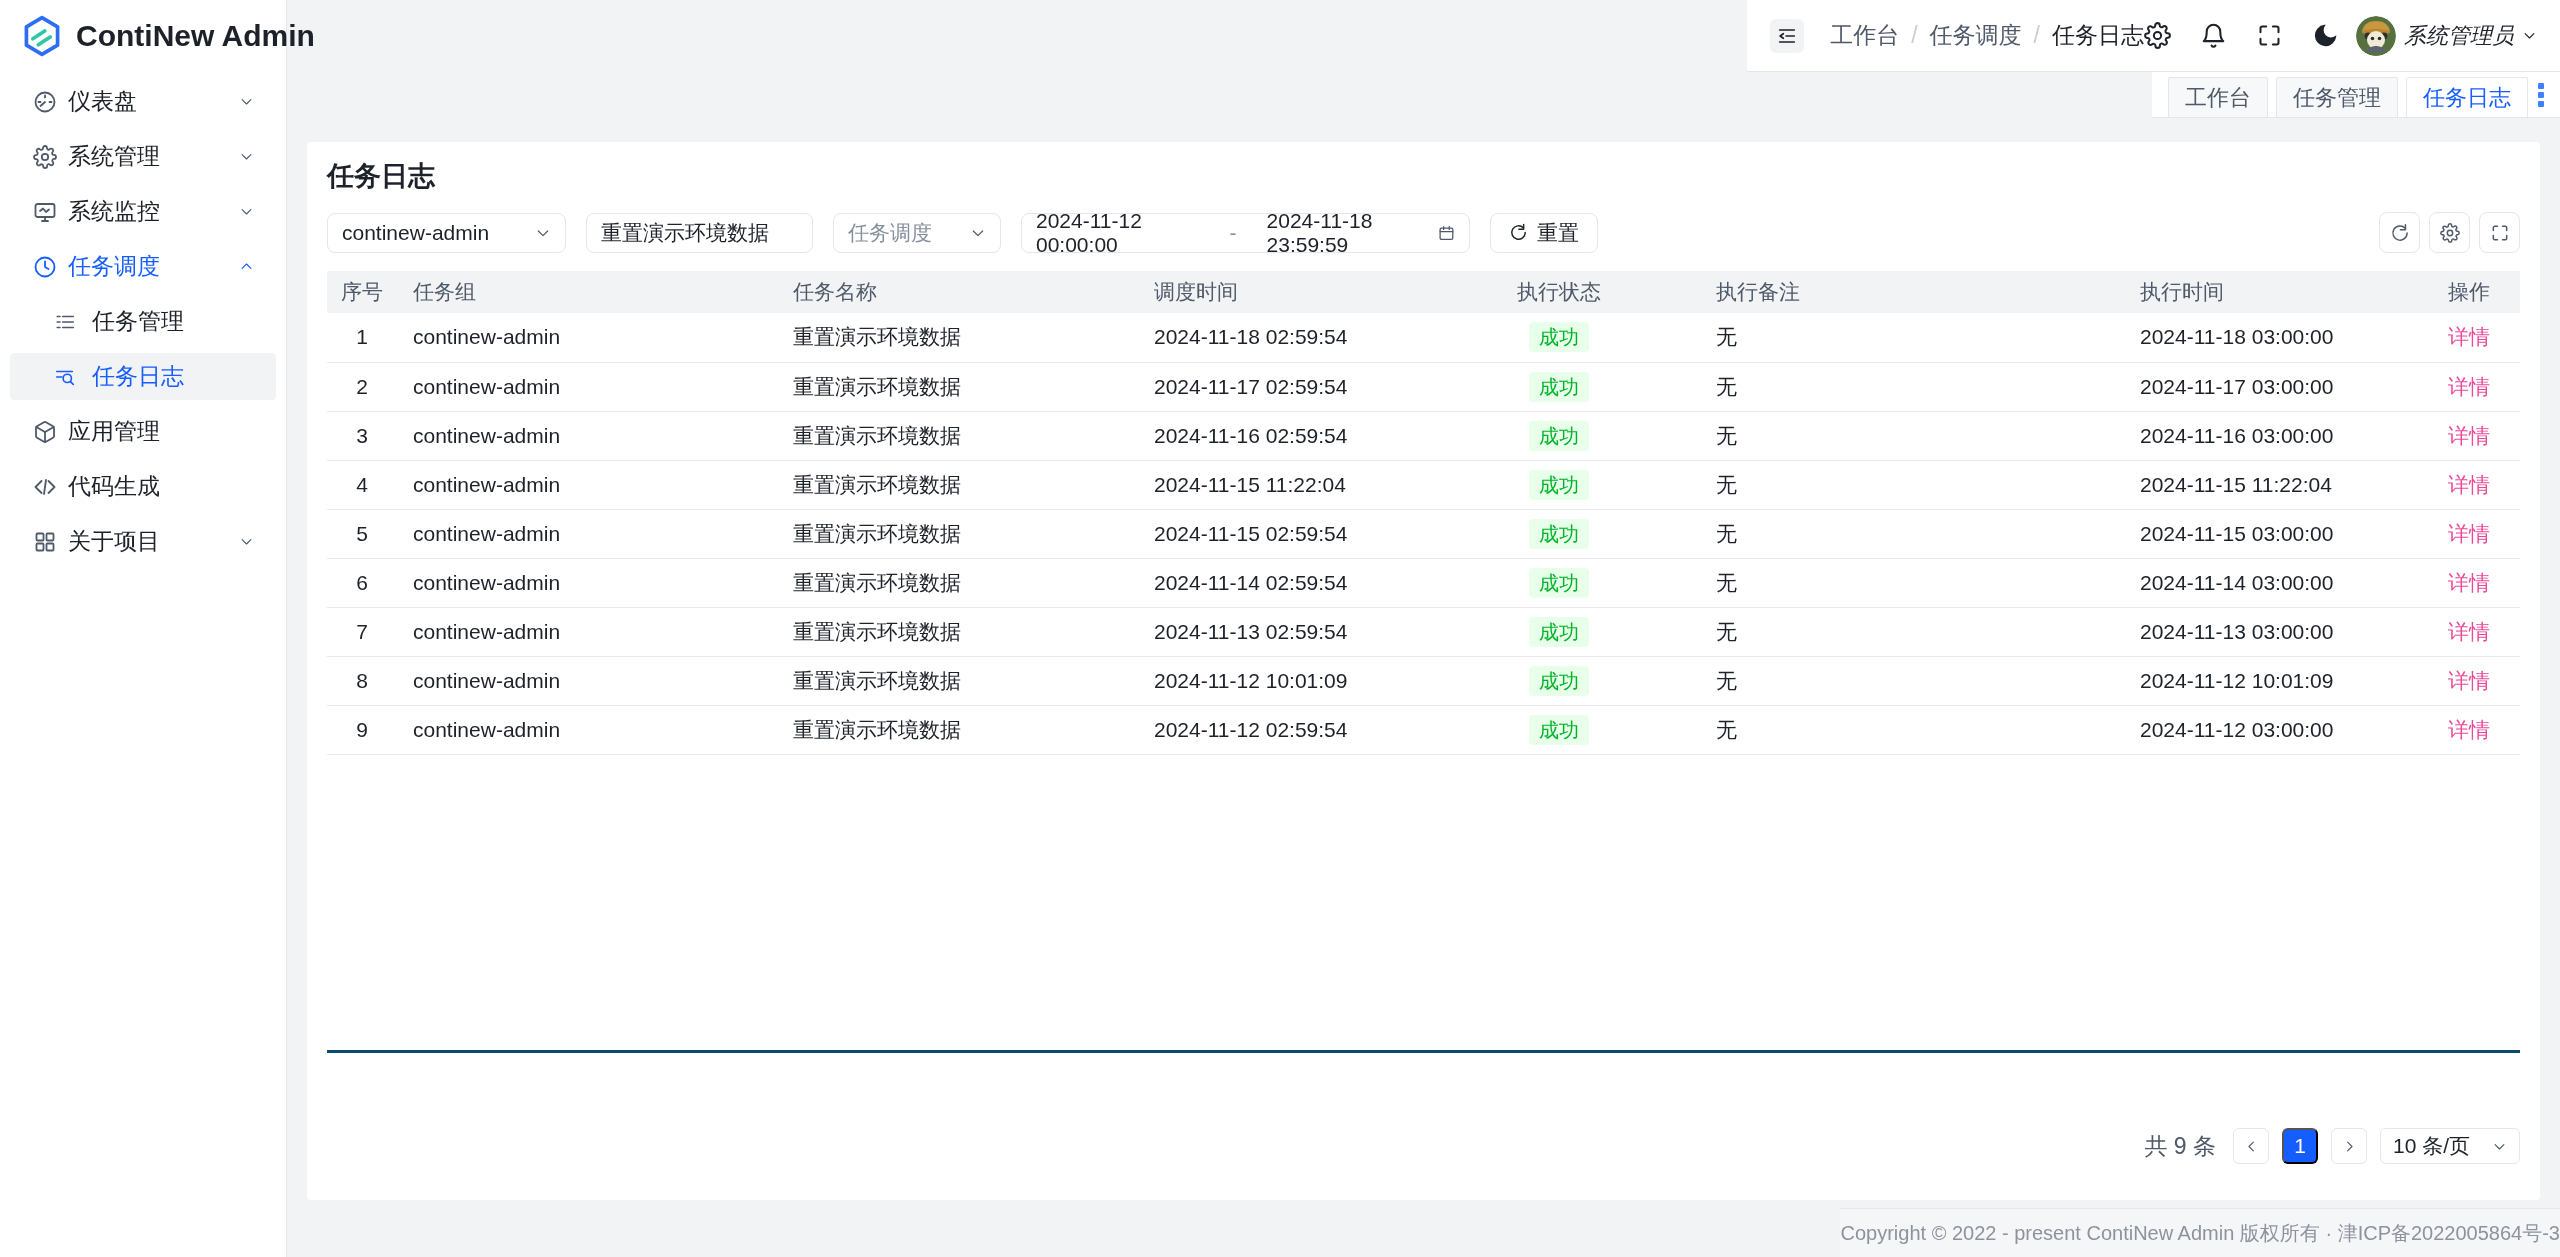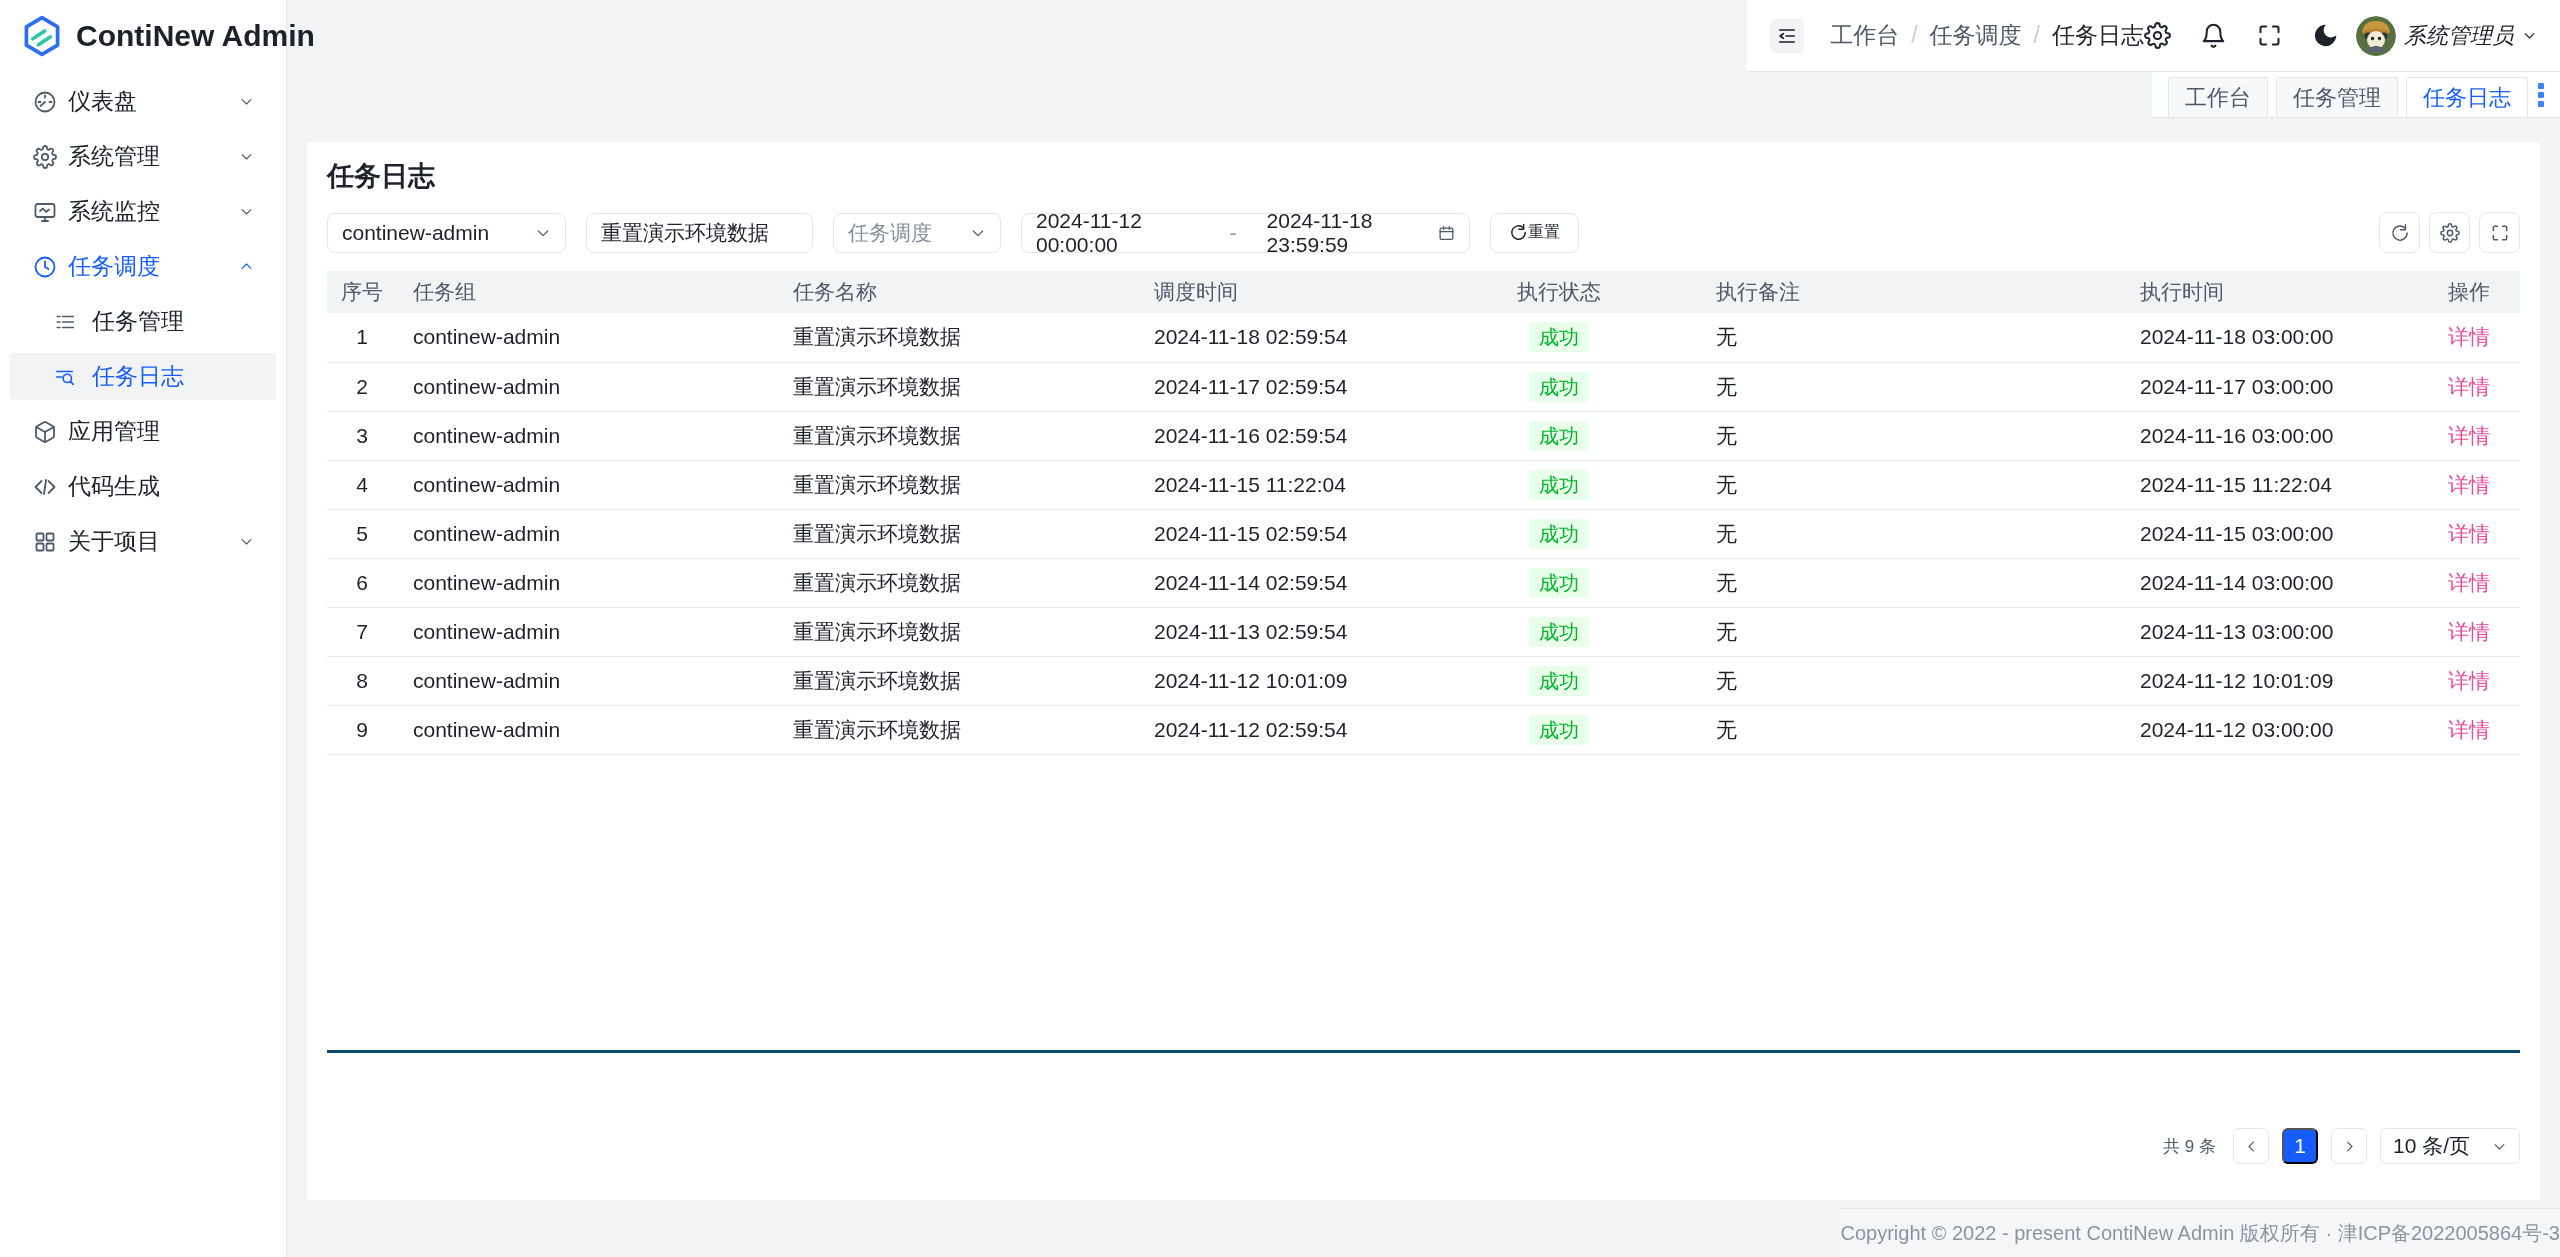--- a/index.html
+++ b/index.html
@@ -61,43 +61,43 @@
   .filters { display:flex; align-items:center; gap:20px; margin-bottom:18px; }
   .ctl { height:40px; background:#fff; border:1px solid #e5e6eb; border-radius:8px; display:flex;
     align-items:center; padding:0 14px; font-size:21px; color:#1d2129; cursor:pointer; }
   .ctl .chev-d { margin-left:auto; width:16px; height:16px; }
   .sel-group { width:239px; }
   .inp-name { width:227px; cursor:text; }
   .sel-status { width:168px; color:#86909c; }
   .daterange { width:449px; gap:8px; }
   .daterange .d-sep { color:#86909c; margin:0 22px; }
   .daterange .cal { margin-left:auto; width:20px; height:20px; }
-  .btn-reset { height:40px; padding:0 18px; background:#fff; border:1px solid #e5e6eb;
-    border-radius:8px; display:flex; align-items:center; font-size:16px; color:#1d2129; cursor:pointer; }
+  .btn-reset { height:40px; padding:0 18px; gap:9px; background:#fff; border:1px solid #e5e6eb;
+    border-radius:8px; display:flex; align-items:center; font-size:21px; color:#1d2129; cursor:pointer; }
   .toolbar { margin-left:auto; display:flex; gap:9px; }
   .icon-btn { width:41px; height:41px; background:#fff; border:1px solid #e5e6eb; border-radius:8px;
     display:flex; align-items:center; justify-content:center; cursor:pointer; }
   .icon-btn svg { width:20px; height:20px; }
 
   
   .table-wrap { height:782px; border-bottom:3px solid #0c4a6e; overflow:hidden; }
   table { width:100%; border-collapse:collapse; table-layout:fixed; font-size:21px; }
   thead th { height:42px; background:#f2f3f5; color:#4e5969; font-weight:500; text-align:left;
     padding:0 0 0 16px; white-space:nowrap; }
   tbody td { height:49px; border-bottom:1px solid #e8ebee; padding:0 0 0 16px; color:#1d2129; white-space:nowrap; }
   th.c-no, td.c-no { text-align:center; padding:0; }
   th.c-status, td.c-status { text-align:center; padding:0; }
   th.c-action, td.c-action { text-align:right; padding:0 30px 0 0; }
   .badge-success { display:inline-block; background:#e8ffea; color:#00b42a; font-size:20px;
     padding:5px 10px; border-radius:4px; line-height:1; }
   .link { color:#ec4899; cursor:pointer; }
 
   
   .pagination { margin-top:auto; margin-bottom:20px; display:flex; align-items:center; justify-content:flex-end; gap:13px; }
-  .pg-total { font-size:17px; color:#4e5969; margin-right:4px;margin-left:28px; }
+  .pg-total { font-size:23px; color:#4e5969; margin-right:4px;margin-left:28px; }
   .pg-btn { width:36px; height:36px; border:1px solid #e5e6eb; background:#fff; border-radius:6px;
     display:flex; align-items:center; justify-content:center; cursor:pointer; }
   .pg-btn svg { width:15px; height:15px; }
   .pg-page { width:36px; height:36px; border-radius:6px; background:#165dff; color:#fff; font-size:21px;
     display:flex; align-items:center; justify-content:center; cursor:pointer; }
   .pg-size { width:140px; height:36px; border:1px solid #e5e6eb; border-radius:6px; background:#fff;
     display:flex; align-items:center; padding:0 12px; font-size:21px; color:#1d2129; cursor:pointer; }
   .pg-size .chev-d { margin-left:auto; width:15px; height:15px; }
 
   

